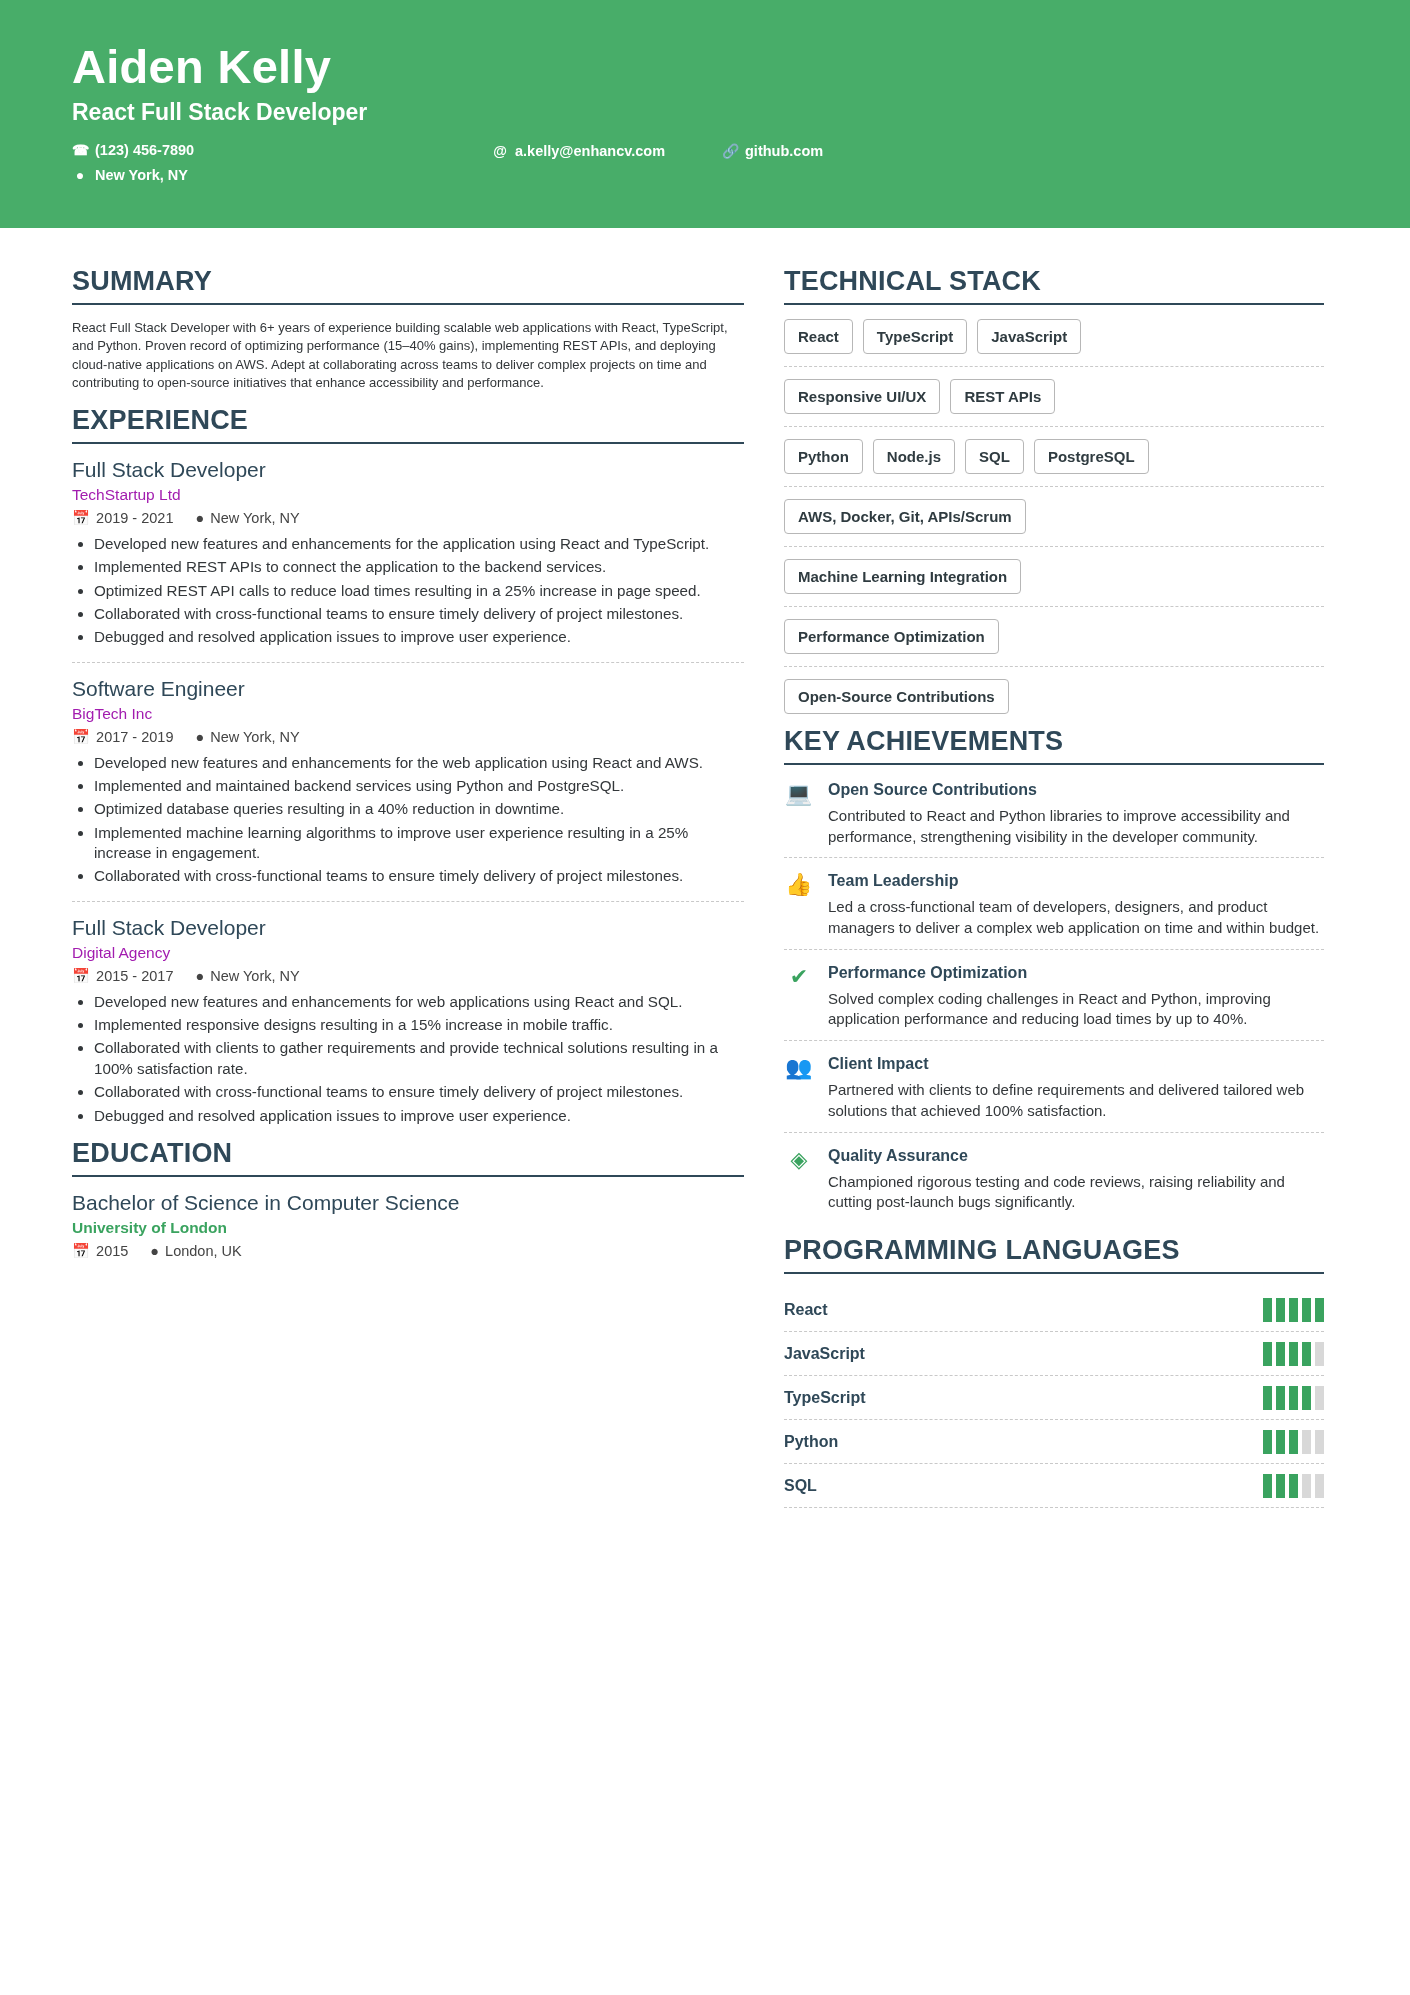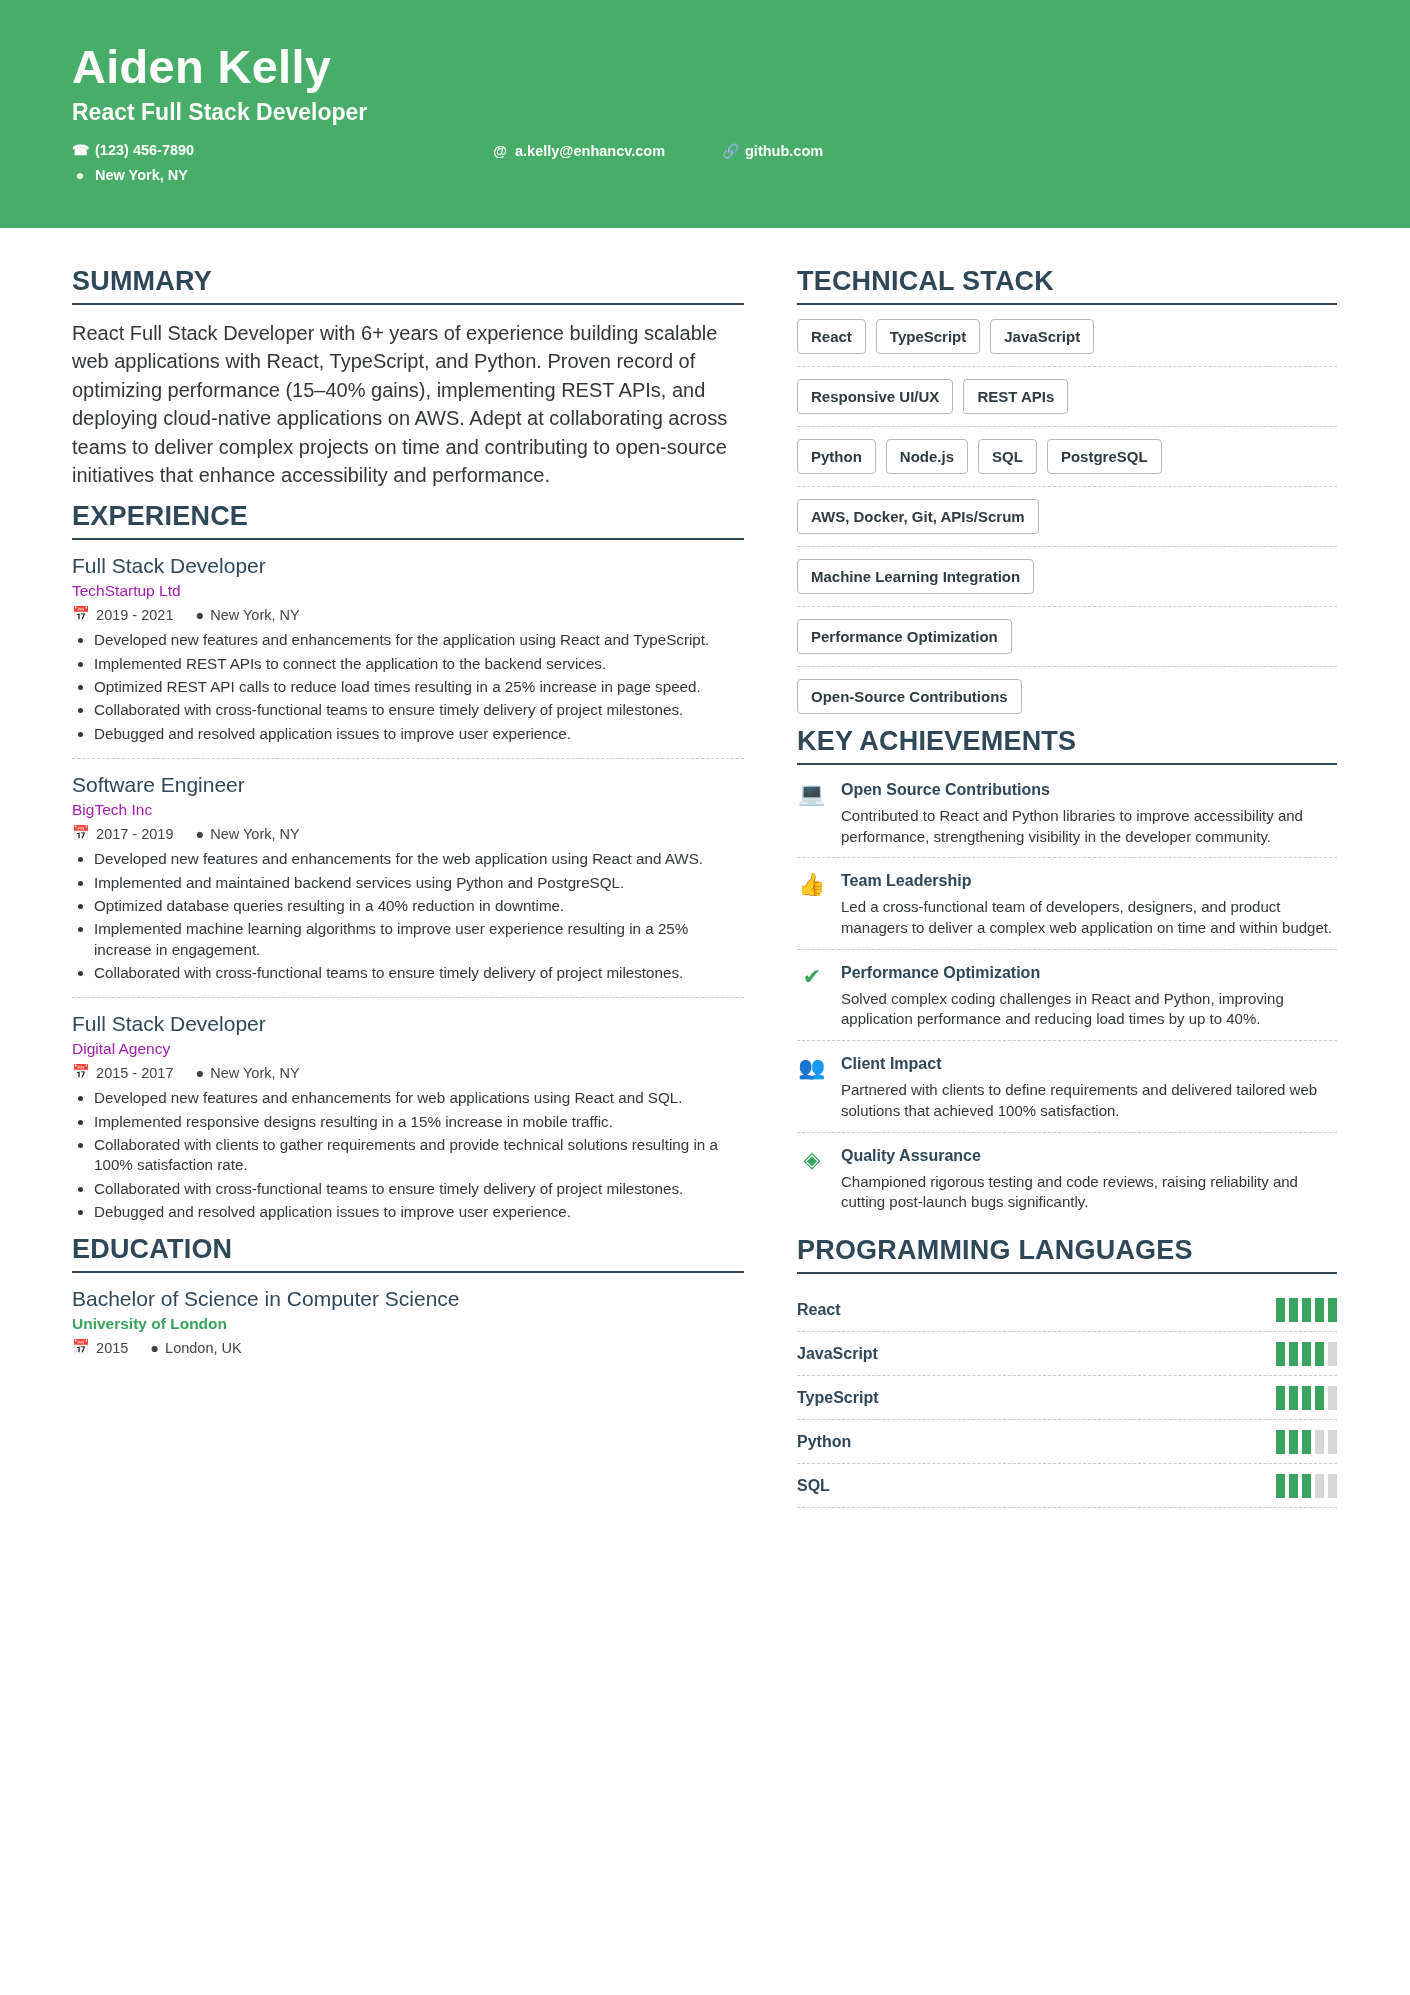--- a/index.html
+++ b/index.html
@@ -40,36 +40,36 @@
     margin-bottom: 9px;
   }
   .contact-item .ico { font-size: 14px; display:inline-block; width:16px; text-align:center; }
   .contact-col-mid { width: 230px; padding-top:1px; }
   .contact-col-right { padding-top:1px; }
 
   
   .body-wrap {
     display:flex;
     padding: 26px 60px 0 72px;
-    gap: 53px;
+    gap: 40px;
   }
   .col-left { width: 672px; }
   .col-right { width: 540px; }
 
   h2.section {
     font-size: 27px;
     font-weight: bold;
     color:#2f4858;
     margin: 12px 0 6px 0;
     letter-spacing: 0.2px;
   }
   .rule { border-bottom: 2.5px solid #2f4858; margin-bottom: 14px; }
 
   p.summary {
-    font-size: 20px;
+    font-size: 13px;
     line-height: 1.42;
     margin: 0 0 6px 0;
     color:#33373a;
   }
 
   .job { margin-bottom: 6px; }
   .job-title { font-size: 21px; color:#2f4858; margin: 14px 0 4px 0; }
   .job-company { font-size: 15.5px; font-weight:normal; color:#a21caf; margin-bottom: 6px; }
   .job-meta { display:flex; gap: 22px; font-size: 14.5px; color:#444; margin-bottom: 7px; }
   .job-meta span.mi { display:flex; align-items:center; gap:6px; }

